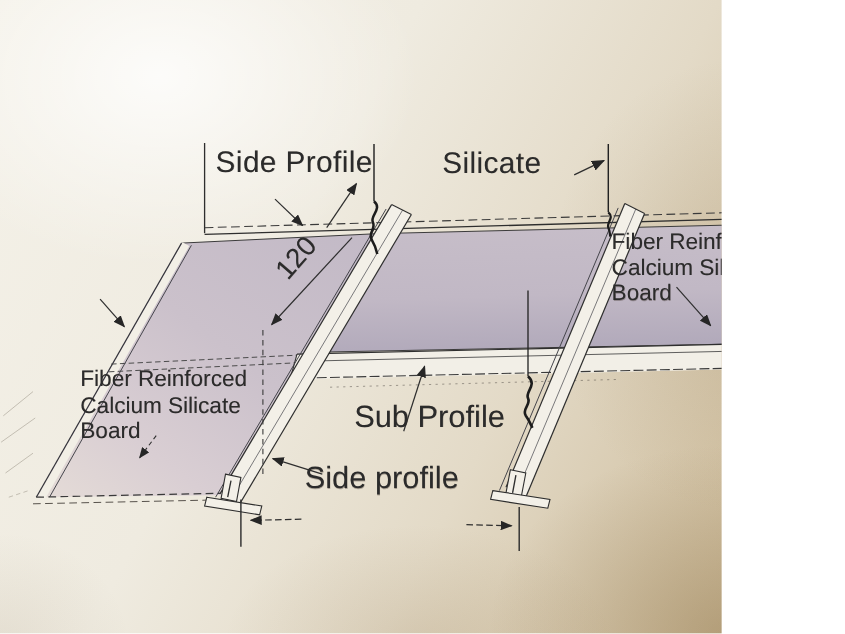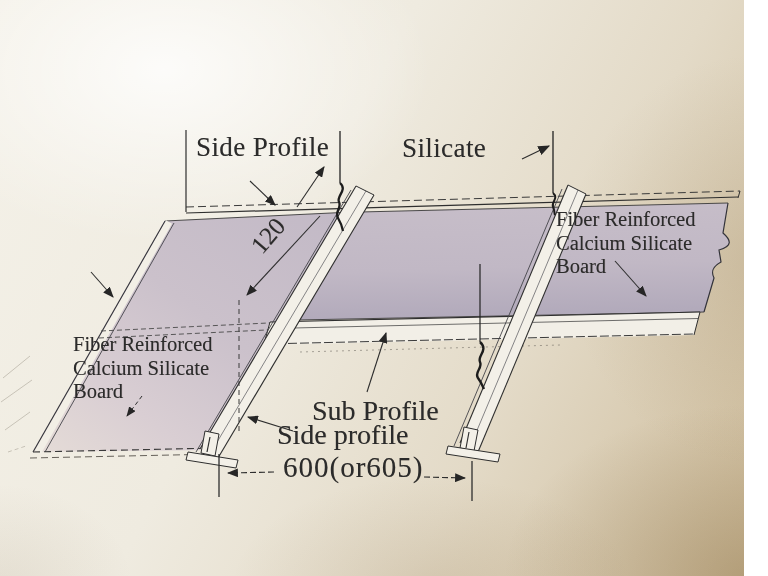--- a/index.html
+++ b/index.html
@@ -1,20 +1,20 @@
 <!DOCTYPE html>
 <html><head>
 <meta charset="utf-8">
 <style>
   html,body{margin:0;padding:0;}
   .scene{
     position:relative;
-    width:744px;height:576px;
+    width:656px;height:576px;
     overflow:hidden;
-    font-family:Liberation Serif, serif;
+    font-family:Liberation Sans, sans-serif;
     background:
       radial-gradient(ellipse 60% 50% at 22% 12%, rgba(255,255,255,0.80), rgba(255,255,255,0) 60%),
       radial-gradient(ellipse 52% 48% at 100% 100%, rgba(125,97,52,0.32), rgba(125,97,52,0) 62%),
       radial-gradient(ellipse 40% 55% at 102% 45%, rgba(150,125,85,0.20), rgba(150,125,85,0) 65%),
       radial-gradient(ellipse 45% 32% at 58% 102%, rgba(140,112,70,0.16), rgba(140,112,70,0) 60%),
       radial-gradient(ellipse 30% 30% at 0% 102%, rgba(120,95,60,0.10), rgba(120,95,60,0) 60%),
       linear-gradient(118deg,#f4f1e8 0%,#efebe0 40%,#e3dac7 68%,#cdbb9a 100%);
   }
   svg.linework{position:absolute;left:0;top:0;}
   .lbl{
@@ -157,21 +157,20 @@
   </svg>
 
   <div class="lbl big" style="left:196px;top:132px;">Side Profile</div>
 
   <div class="lbl big" style="left:402px;top:133px;">Silicate</div>
 
   <div class="lbl board" style="left:556px;top:208px;width:172px;">Fiber Reinforced Calcium Silicate Board</div>
 
   <div class="lbl board" style="left:73px;top:333px;width:178px;">Fiber Reinforced Calcium Silicate Board</div>
 
-  <div class="lbl subp" style="left:312px;top:363px;margin-top:32px;">Sub Profile</div>
+  <div class="lbl subp" style="left:322px;top:363px;">Sub Profile</div>
 
   <div class="lbl mainp" style="left:277px;top:419px;">Side profile</div>
 
-  <div class="lbl dim600" style="left:283px;top:451px;">600(or605)</div>
 
   <div class="lbl dim120" style="left:256px;top:236px;">120</div>
 
 </div>
 
 </body></html>

